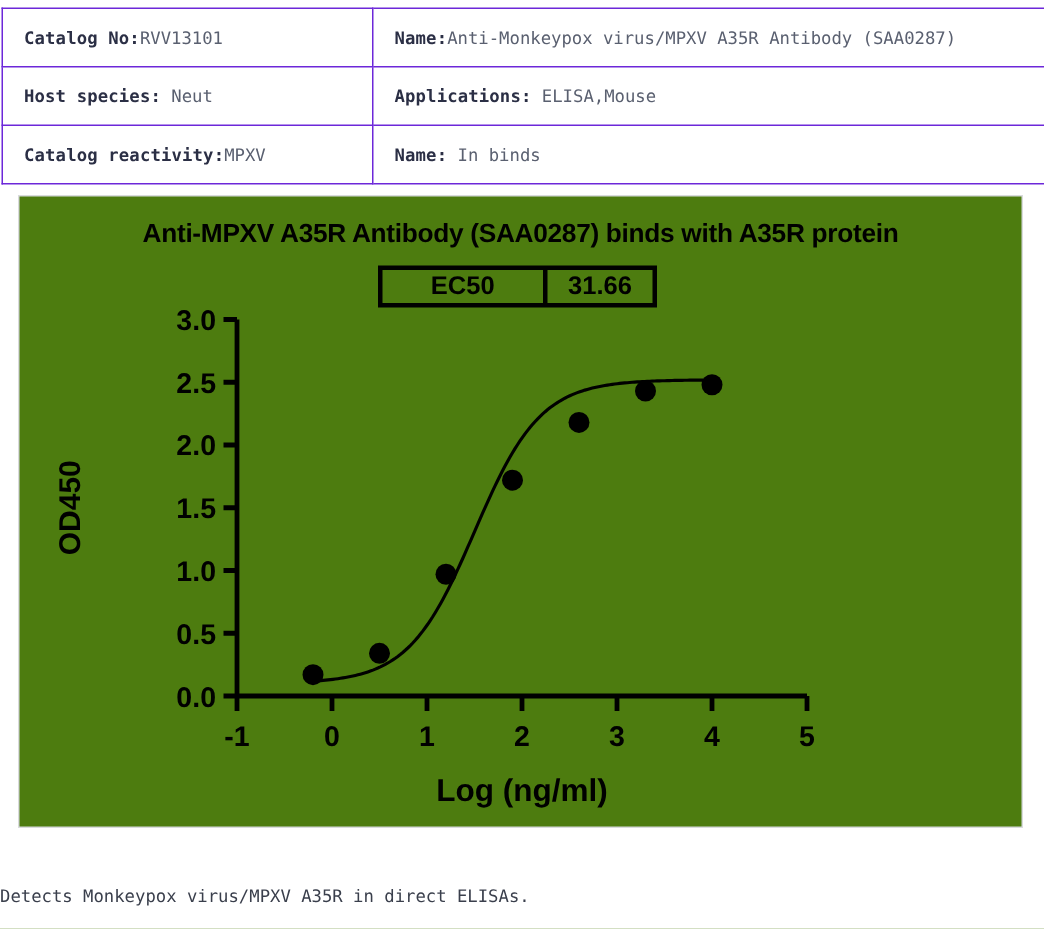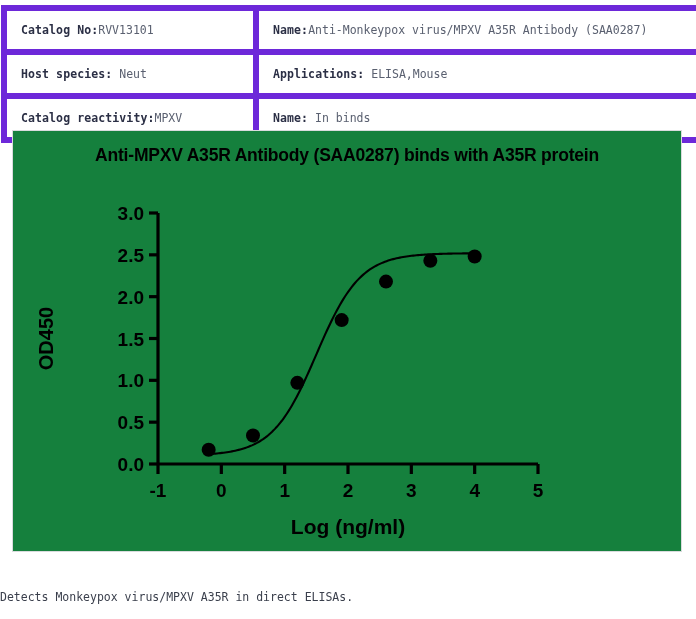--- a/index.html
+++ b/index.html
@@ -16,21 +16,21 @@
   }
 
   
   .info-table {
     width: 694px;
     margin: 5px 0 0 1px;
     border-collapse: collapse;
     table-layout: fixed;
   }
   .info-table td {
-    border: 6px solid #6d28d9;
+    border: 1px solid #6d28d9;
     height: 38px;
     padding: 0 0 0 14px;
     vertical-align: middle;
     font-family: "DejaVu Sans Mono", "Liberation Mono", monospace;
     font-size: 11.5px;
     white-space: nowrap;
     overflow: hidden;
   }
   .info-table td.left-cell  { width: 232px; }
   .info-table td.right-cell { width: 460px; }
@@ -45,21 +45,21 @@
   }
 
   
   .chart-panel {
     position: absolute;
     left: 12px;
     top: 130px;
     width: 670px;
     height: 422px;
     border: 1px solid #d9dbdd;
-    background: #15803d;
+    background: #4d7c0f;
     box-sizing: border-box;
   }
   .chart-title {
     position: absolute;
     left: 0;
     top: 14px;
     width: 100%;
     text-align: center;
     font-size: 17.5px;
     font-weight: bold;
@@ -152,20 +152,24 @@
         <span class="lbl">Name:</span><span class="val"> In binds</span>
       </td>
     </tr>
   </tbody>
 </table>
 
 <div class="chart-panel">
 
   <div class="chart-title">Anti-MPXV A35R Antibody (SAA0287) binds with  A35R protein</div>
 
+  <div class="ec50-box">
+    <div class="ec50-cell">EC50</div>
+    <div class="ec50-cell value">31.66</div>
+  </div>
 
   <svg class="plot-svg" width="670" height="422">
     <g id="plot-root">
         <line x1="145" y1="82" x2="145" y2="333" stroke="#000" stroke-width="3.2"></line>
         <line x1="145" y1="333" x2="525" y2="333" stroke="#000" stroke-width="3.2"></line>
         <line x1="136" y1="333" x2="145" y2="333" stroke="#000" stroke-width="3.2"></line>
         <text x="131" y="340" text-anchor="end" class="tick-text">0.0</text>
         <line x1="136" y1="291.1666666666667" x2="145" y2="291.1666666666667" stroke="#000" stroke-width="3.2"></line>
         <text x="131" y="298.1666666666667" text-anchor="end" class="tick-text">0.5</text>
         <line x1="136" y1="249.33333333333334" x2="145" y2="249.33333333333334" stroke="#000" stroke-width="3.2"></line>

